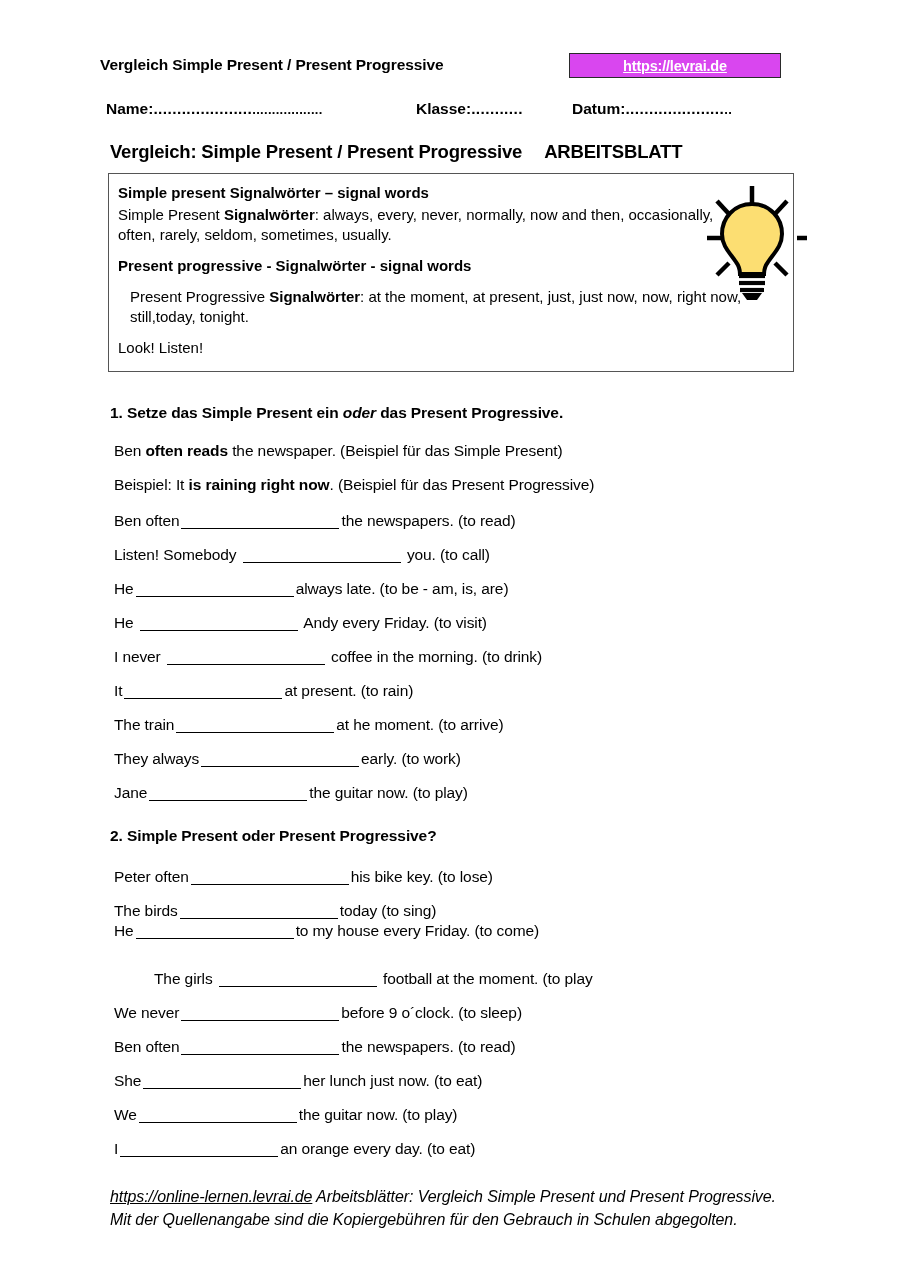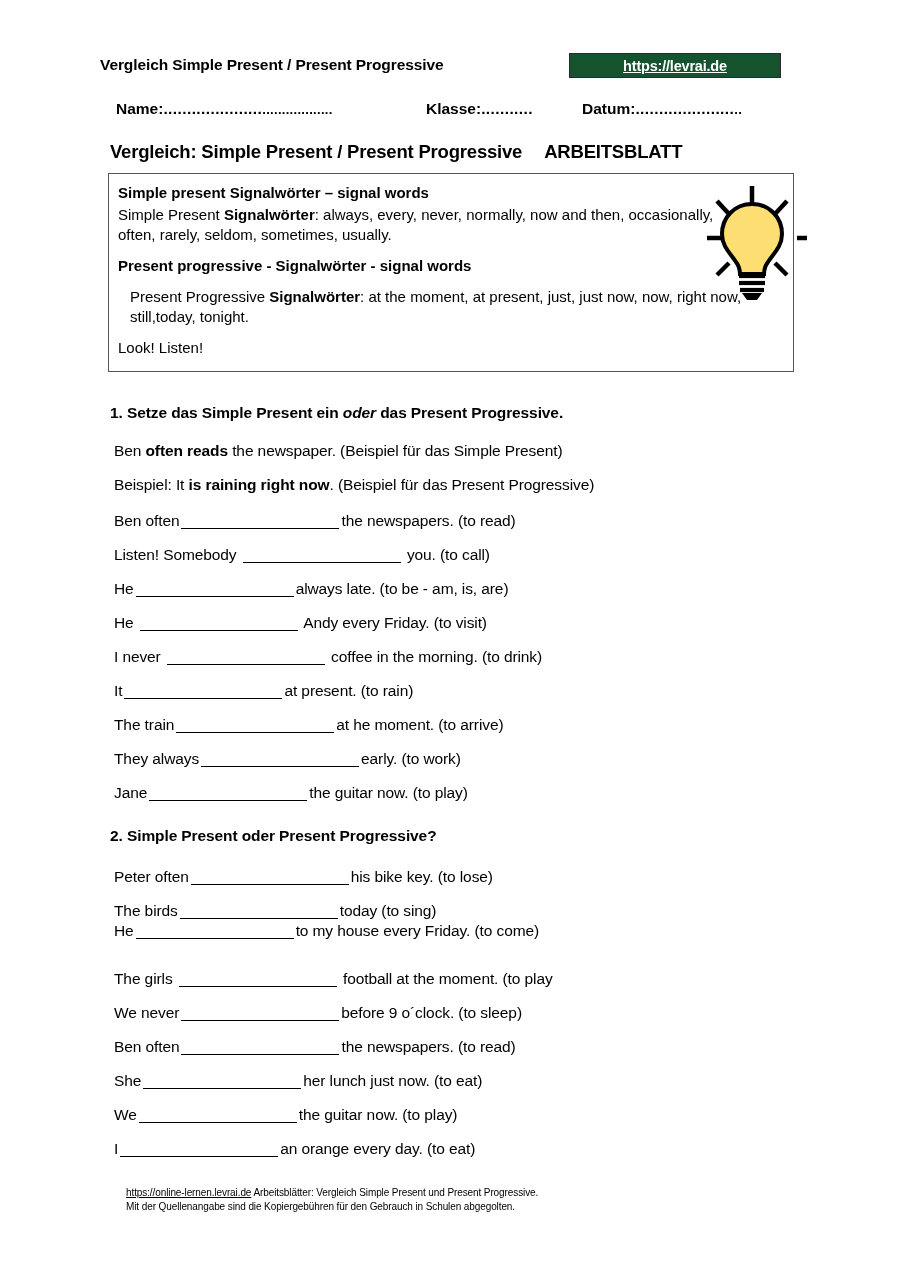--- a/index.html
+++ b/index.html
@@ -39,40 +39,40 @@
     font-weight: bold;
     letter-spacing: -0.1px;
     white-space: nowrap;
   }
   .url-badge {
     position: absolute;
     left: 469px;
     top: 0px;
     width: 212px;
     height: 25px;
-    background: #14532d;
+    background: #d946ef;
     border: 1px solid #2a2a2a;
     box-sizing: border-box;
     display: flex;
     align-items: center;
     justify-content: center;
   }
   .url-badge-text {
     color: #ffffff;
     font-size: 14.5px;
     font-weight: bold;
     text-decoration: underline;
     letter-spacing: -0.2px;
     white-space: nowrap;
   }
 
   
   .name-row {
     position: absolute;
-    left: 116px;
+    left: 106px;
     top: 100px;
     width: 690px;
     height: 24px;
     font-size: 15.5px;
     font-weight: bold;
     white-space: nowrap;
   }
   .name-row .field { position: absolute; top: 0; }
   .nf-name   { left: 0px; }
   .nf-klasse { left: 310px; }
@@ -170,26 +170,27 @@
   .blank {
     display: inline-block;
     border-bottom: 1.4px solid #000000;
     vertical-align: 2px;
     margin: 0 2px;
   }
 
   
   .footer {
     position: absolute;
-    left: 126px;
+    left: 110px;
     top: 1186px;
     width: 700px;
-    font-size: 10px;
+    font-size: 16px;
     line-height: 1.42;
     letter-spacing: -0.1px;
+    font-style: italic;
   }
   .footer .flink {
     text-decoration: underline;
     color: #000000;
   }
 </style>
 </head>
 <body>
 
 <div class="page">
@@ -262,21 +263,21 @@
       <div class="line" style="top: 748px;"><span>They always</span><span class="blank" style="width: 158px;">&nbsp;</span><span>early. (to work)</span></div>
       <div class="line" style="top: 782px;"><span>Jane</span><span class="blank" style="width: 158px;">&nbsp;</span><span>the guitar now. (to play)</span></div>
     </div>
 
   <div class="ex-head" id="ex2-head">2. Simple Present oder Present Progressive?</div>
 
   <div id="ex2-items">
       <div class="line" style="top: 866px;"><span>Peter often</span><span class="blank" style="width: 158px;">&nbsp;</span><span>his bike key. (to lose)</span></div>
       <div class="line" style="top: 900px;"><span>The birds</span><span class="blank" style="width: 158px;">&nbsp;</span><span>today (to sing)</span></div>
       <div class="line" style="top: 920px;"><span>He</span><span class="blank" style="width: 158px;">&nbsp;</span><span>to my house every Friday. (to come)</span></div>
-      <div class="line" style="top: 968px;"><span>The girls </span><span class="blank" style="width: 158px;">&nbsp;</span><span> football at the moment. (to play</span></div>
+      <div class="line" style="top: 968px; margin-left: 40px;"><span>The girls </span><span class="blank" style="width: 158px;">&nbsp;</span><span> football at the moment. (to play</span></div>
       <div class="line" style="top: 1002px;"><span>We never</span><span class="blank" style="width: 158px;">&nbsp;</span><span>before 9 o´clock. (to sleep)</span></div>
       <div class="line" style="top: 1036px;"><span>Ben often</span><span class="blank" style="width: 158px;">&nbsp;</span><span>the newspapers. (to read)</span></div>
       <div class="line" style="top: 1070px;"><span>She</span><span class="blank" style="width: 158px;">&nbsp;</span><span>her lunch just now. (to eat)</span></div>
       <div class="line" style="top: 1104px;"><span>We</span><span class="blank" style="width: 158px;">&nbsp;</span><span>the guitar now. (to play)</span></div>
       <div class="line" style="top: 1138px;"><span>I</span><span class="blank" style="width: 158px;">&nbsp;</span><span>an orange every day. (to eat)</span></div>
     </div>
 
   <div class="footer">
     <div><span class="flink">https://online-lernen.levrai.de</span><span>  Arbeitsblätter: Vergleich Simple Present und Present Progressive.</span></div>
     <div>Mit der Quellenangabe sind die Kopiergebühren für den Gebrauch in Schulen abgegolten.</div>

